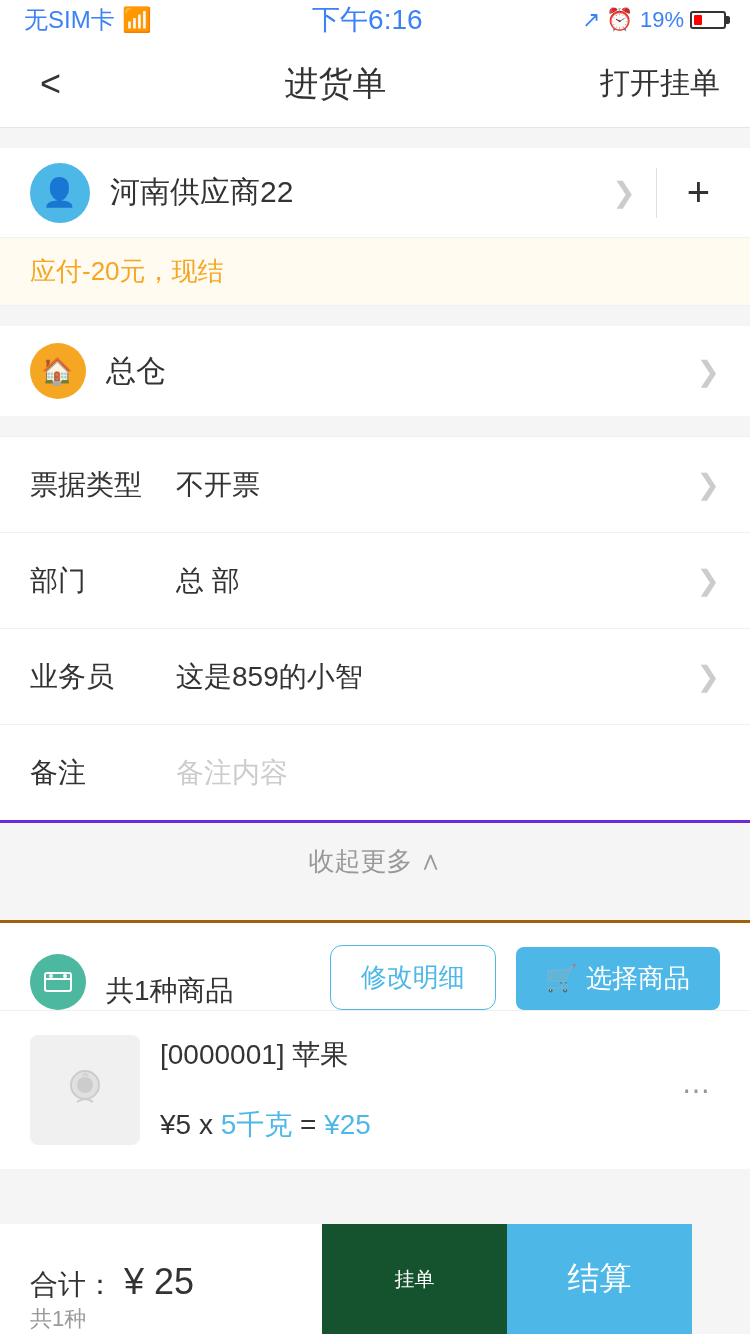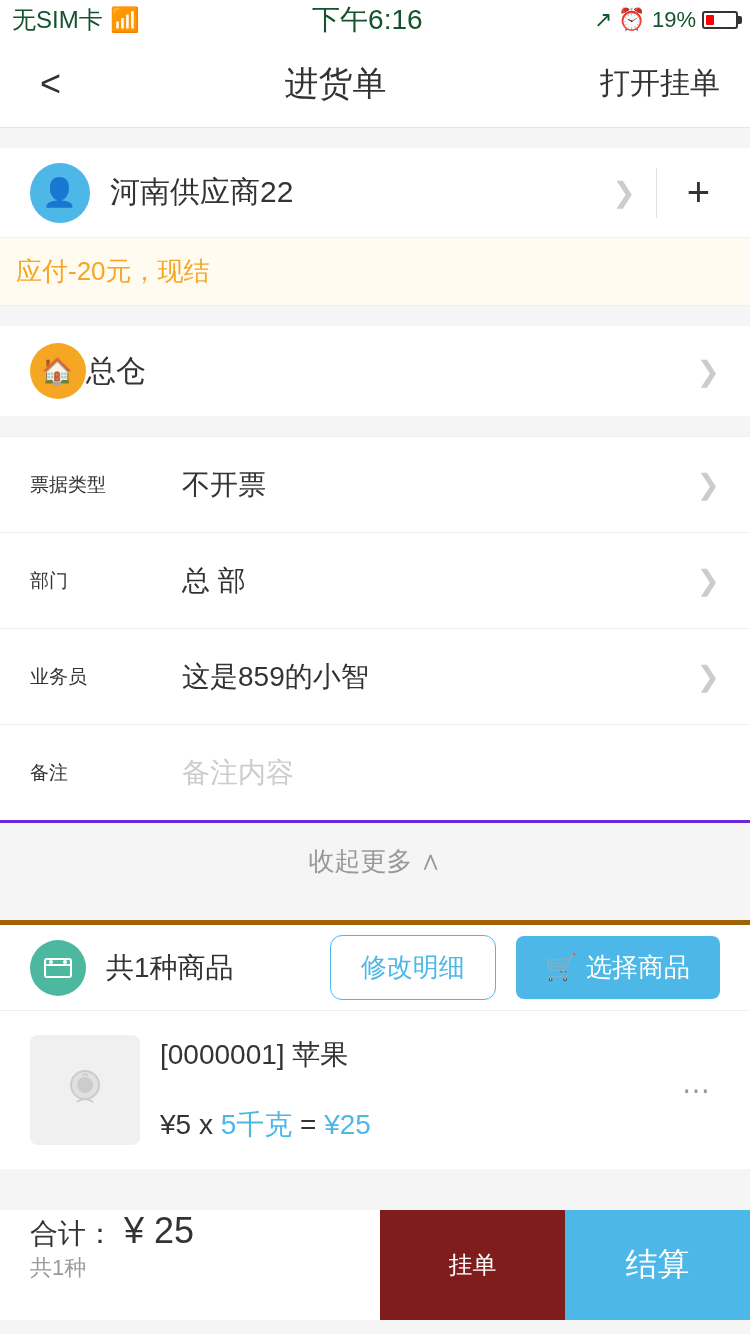--- a/index.html
+++ b/index.html
@@ -14,23 +14,23 @@
     }
 
     
     .status-bar {
       width: 100%;
       height: 40px;
       background: #fff;
       display: flex;
       align-items: center;
       justify-content: space-between;
-      padding: 0 12px;
+      padding: 0 24px;
       font-size: 24px;
-      color: #14532d;
+      color: #3b82f6;
     }
     .status-left { display: flex; align-items: center; gap: 8px; }
     .status-center { font-size: 28px; font-weight: 500; }
     .status-right { display: flex; align-items: center; gap: 6px; font-size: 22px; }
     .battery-icon {
       display: inline-block;
       width: 36px;
       height: 18px;
       border: 2px solid #333;
       border-radius: 3px;
@@ -138,21 +138,21 @@
       padding: 0 10px;
     }
     .chevron-right {
       color: #ccc;
       font-size: 28px;
       margin-left: 10px;
     }
 
     
     .notice-row {
-      padding: 16px 16px;
+      padding: 16px 30px;
       background: #fffbf0;
       font-size: 26px;
       color: #f5a623;
       border-bottom: 1px solid #f0f0f0;
     }
 
     
     .warehouse-row {
       display: flex;
       align-items: center;
@@ -167,44 +167,45 @@
       background: #f5a623;
       display: flex;
       align-items: center;
       justify-content: center;
       color: #fff;
       font-size: 26px;
       flex-shrink: 0;
     }
     .warehouse-name {
       flex: 1;
+      margin-left: 20px;
       font-size: 30px;
       color: #333;
     }
 
     
     .form-row {
       display: flex;
       align-items: center;
       padding: 0 30px;
       height: 96px;
       background: #fff;
       border-top: 1px solid #f0f0f0;
     }
     .form-label {
-      font-size: 19px;
+      font-size: 28px;
       color: #333;
       width: 130px;
       flex-shrink: 0;
     }
     .form-value {
       flex: 1;
       font-size: 28px;
       color: #333;
-      margin-left: 22px;
+      margin-left: 16px;
     }
     .form-placeholder {
       color: #ccc;
     }
 
     
     .collapse-bar {
       height: 80px;
       background: #f5f5f5;
       display: flex;
@@ -212,25 +213,25 @@
       justify-content: center;
       font-size: 26px;
       color: #999;
       cursor: pointer;
       border-top: 3px solid #6d28d9;
     }
 
     
     .products-header {
       display: flex;
-      align-items: center;
+      align-items: flex-end;
       padding: 0 30px;
       height: 90px;
       background: #fff;
-      border-top: 5px solid #a16207;
+      border-top: 3px solid #a16207;
       gap: 20px;
     }
     .products-icon {
       width: 56px;
       height: 56px;
       border-radius: 50%;
       background: #4db8a0;
       display: flex;
       align-items: center;
       justify-content: center;
@@ -304,26 +305,26 @@
     .product-more {
       padding: 10px;
       color: #999;
       font-size: 28px;
       cursor: pointer;
     }
 
     
     .bottom-bar {
       position: fixed;
-      bottom: 14px;
+      bottom: 0;
       left: 0;
-      width: 750px;
+      width: 692px;
       height: 110px;
       display: flex;
-      align-items: flex-start;
+      align-items: flex-end;
       background: #fff;
     }
     .total-section {
       flex: 1;
       padding: 0 30px;
       display: flex;
       flex-direction: column;
     }
     .total-label {
       font-size: 28px;
@@ -337,23 +338,23 @@
       font-weight: 500;
       color: #333;
     }
     .total-sub {
       font-size: 22px;
       color: #999;
     }
     .btn-hang {
       width: 185px;
       height: 110px;
-      background: #7f1d1d;
+      background: #14532d;
       color: #fff;
-      font-size: 24px;
+      font-size: 20px;
       display: flex;
       align-items: center;
       justify-content: center;
       cursor: pointer;
       border: none;
     }
     .btn-checkout {
       width: 185px;
       height: 110px;
       background: #4db8e8;

